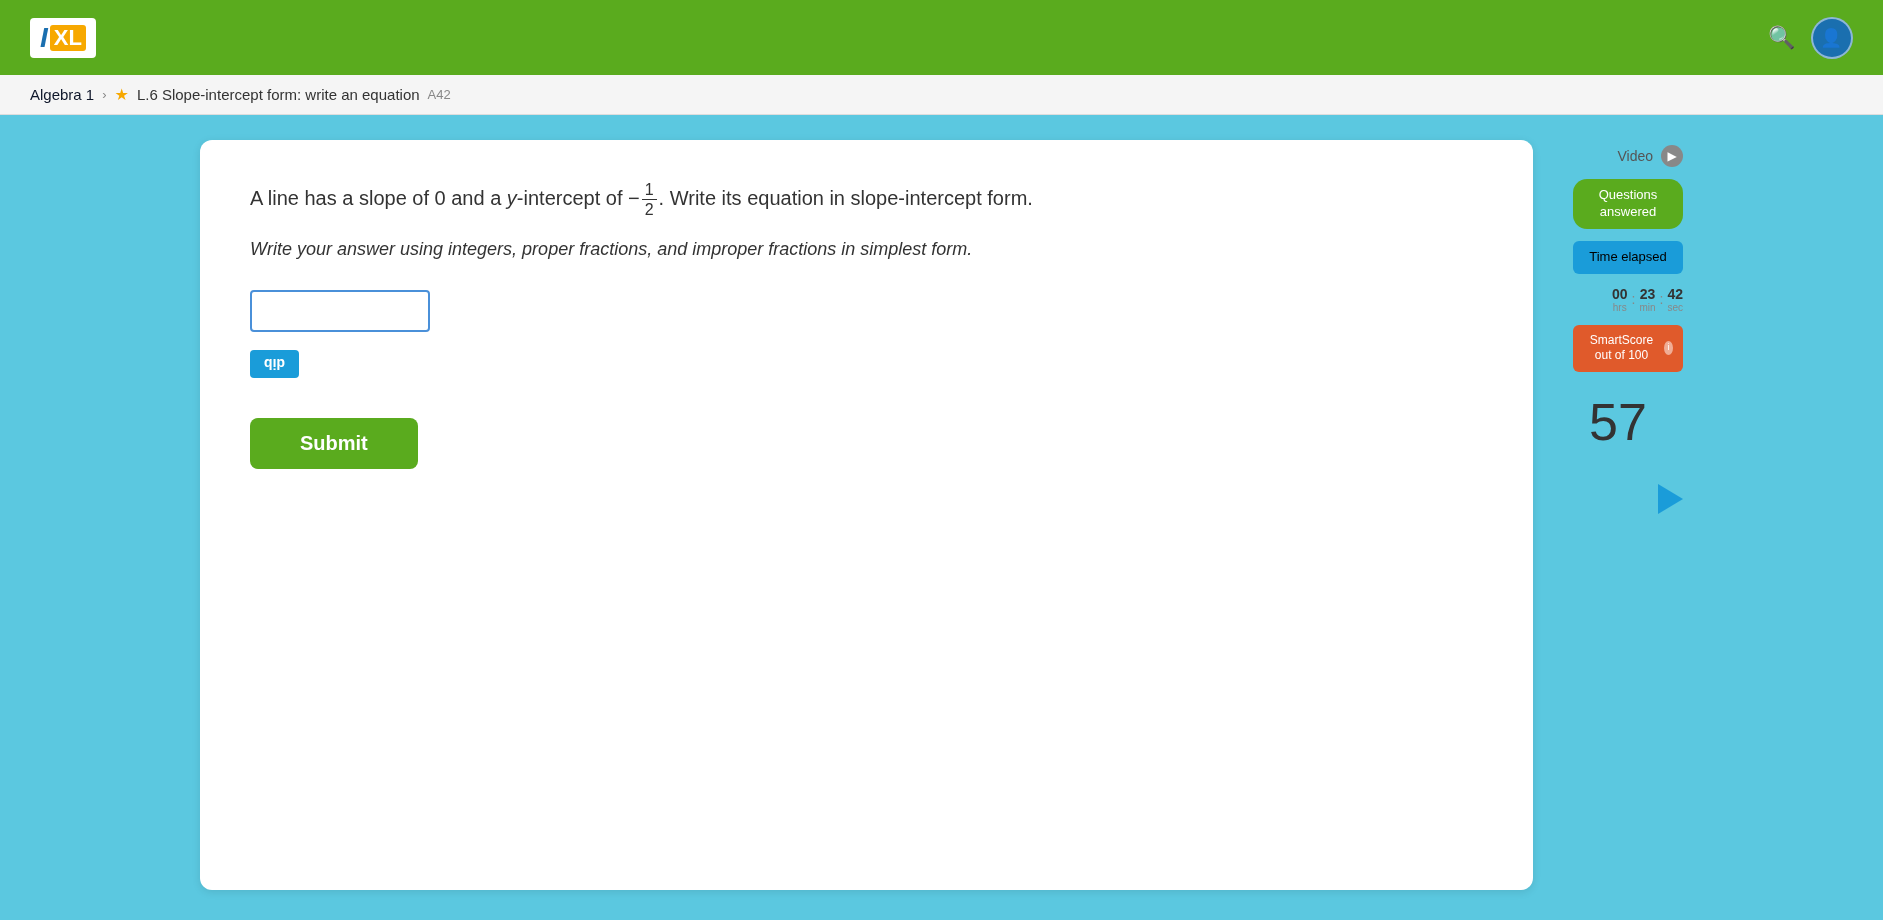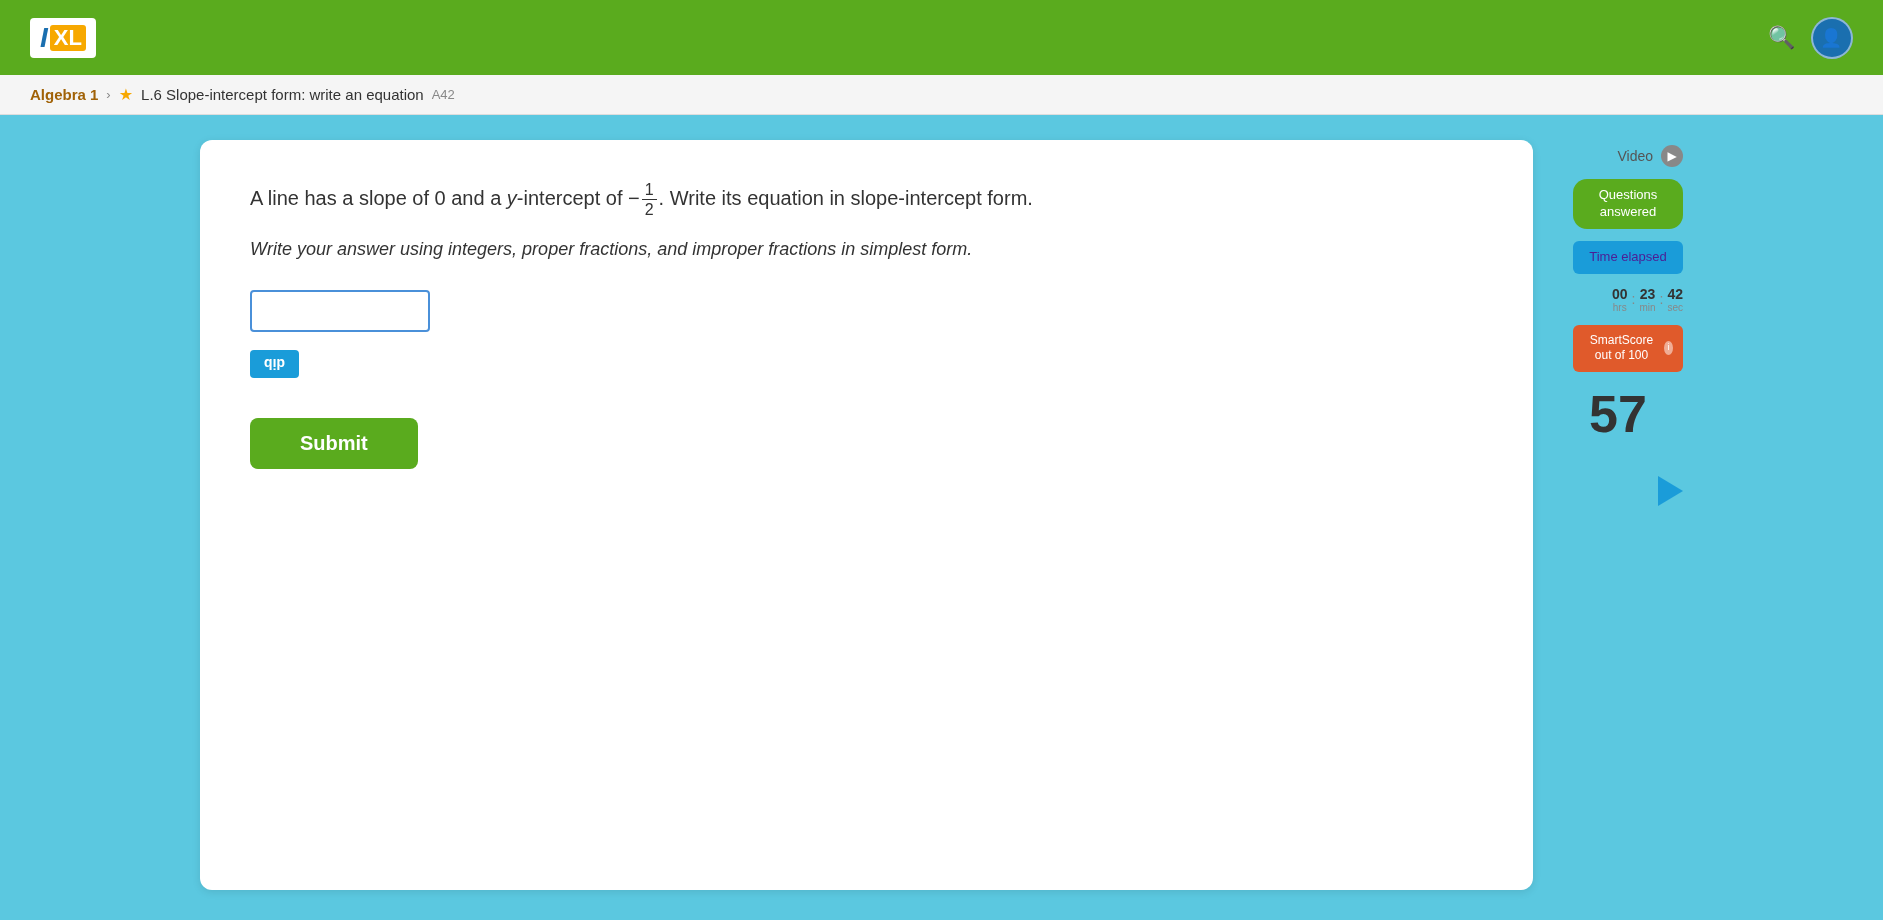--- a/index.html
+++ b/index.html
@@ -97,24 +97,23 @@
       background: #f5f5f5;
       border-bottom: 1px solid #ddd;
       padding: 10px 30px;
       display: flex;
       align-items: center;
       gap: 8px;
       font-size: 15px;
       color: #555;
     }
     .breadcrumb-link {
-      color: #a16207;
+      color: #0f172a;
       cursor: pointer;
       text-decoration: none;
-      font-weight: bold;
     }
     .breadcrumb-chevron {
       color: #888;
       font-size: 13px;
     }
     .breadcrumb-star {
       color: #f7a800;
       font-size: 16px;
     }
     .breadcrumb-current {
@@ -293,21 +292,21 @@
     .score-number {
       font-size: 52px;
       font-weight: bold;
       color: #333;
       text-align: center;
       width: 100%;
     }
 
     .time-elapsed-btn {
       background: #1a9cd9;
-      color: #4c1d95;
+      color: #000000;
       border: none;
       border-radius: 6px;
       padding: 8px 10px;
       font-size: 13px;
       cursor: pointer;
       text-align: center;
       line-height: 1.3;
       width: 110px;
     }
 
@@ -364,24 +363,25 @@
       background: rgba(255,255,255,0.5);
       display: flex;
       align-items: center;
       justify-content: center;
       font-size: 9px;
       color: white;
     }
 
     .smart-score-number {
       font-size: 52px;
-      font-weight: bold;
+      font-weight: normal;
       color: #333;
       text-align: center;
       width: 100%;
+      margin-top: 8px;
     }
 
     .blue-arrow {
       width: 0;
       height: 0;
       border-top: 15px solid transparent;
       border-bottom: 15px solid transparent;
       border-left: 25px solid #1a9cd9;
       cursor: pointer;
       align-self: flex-end;

